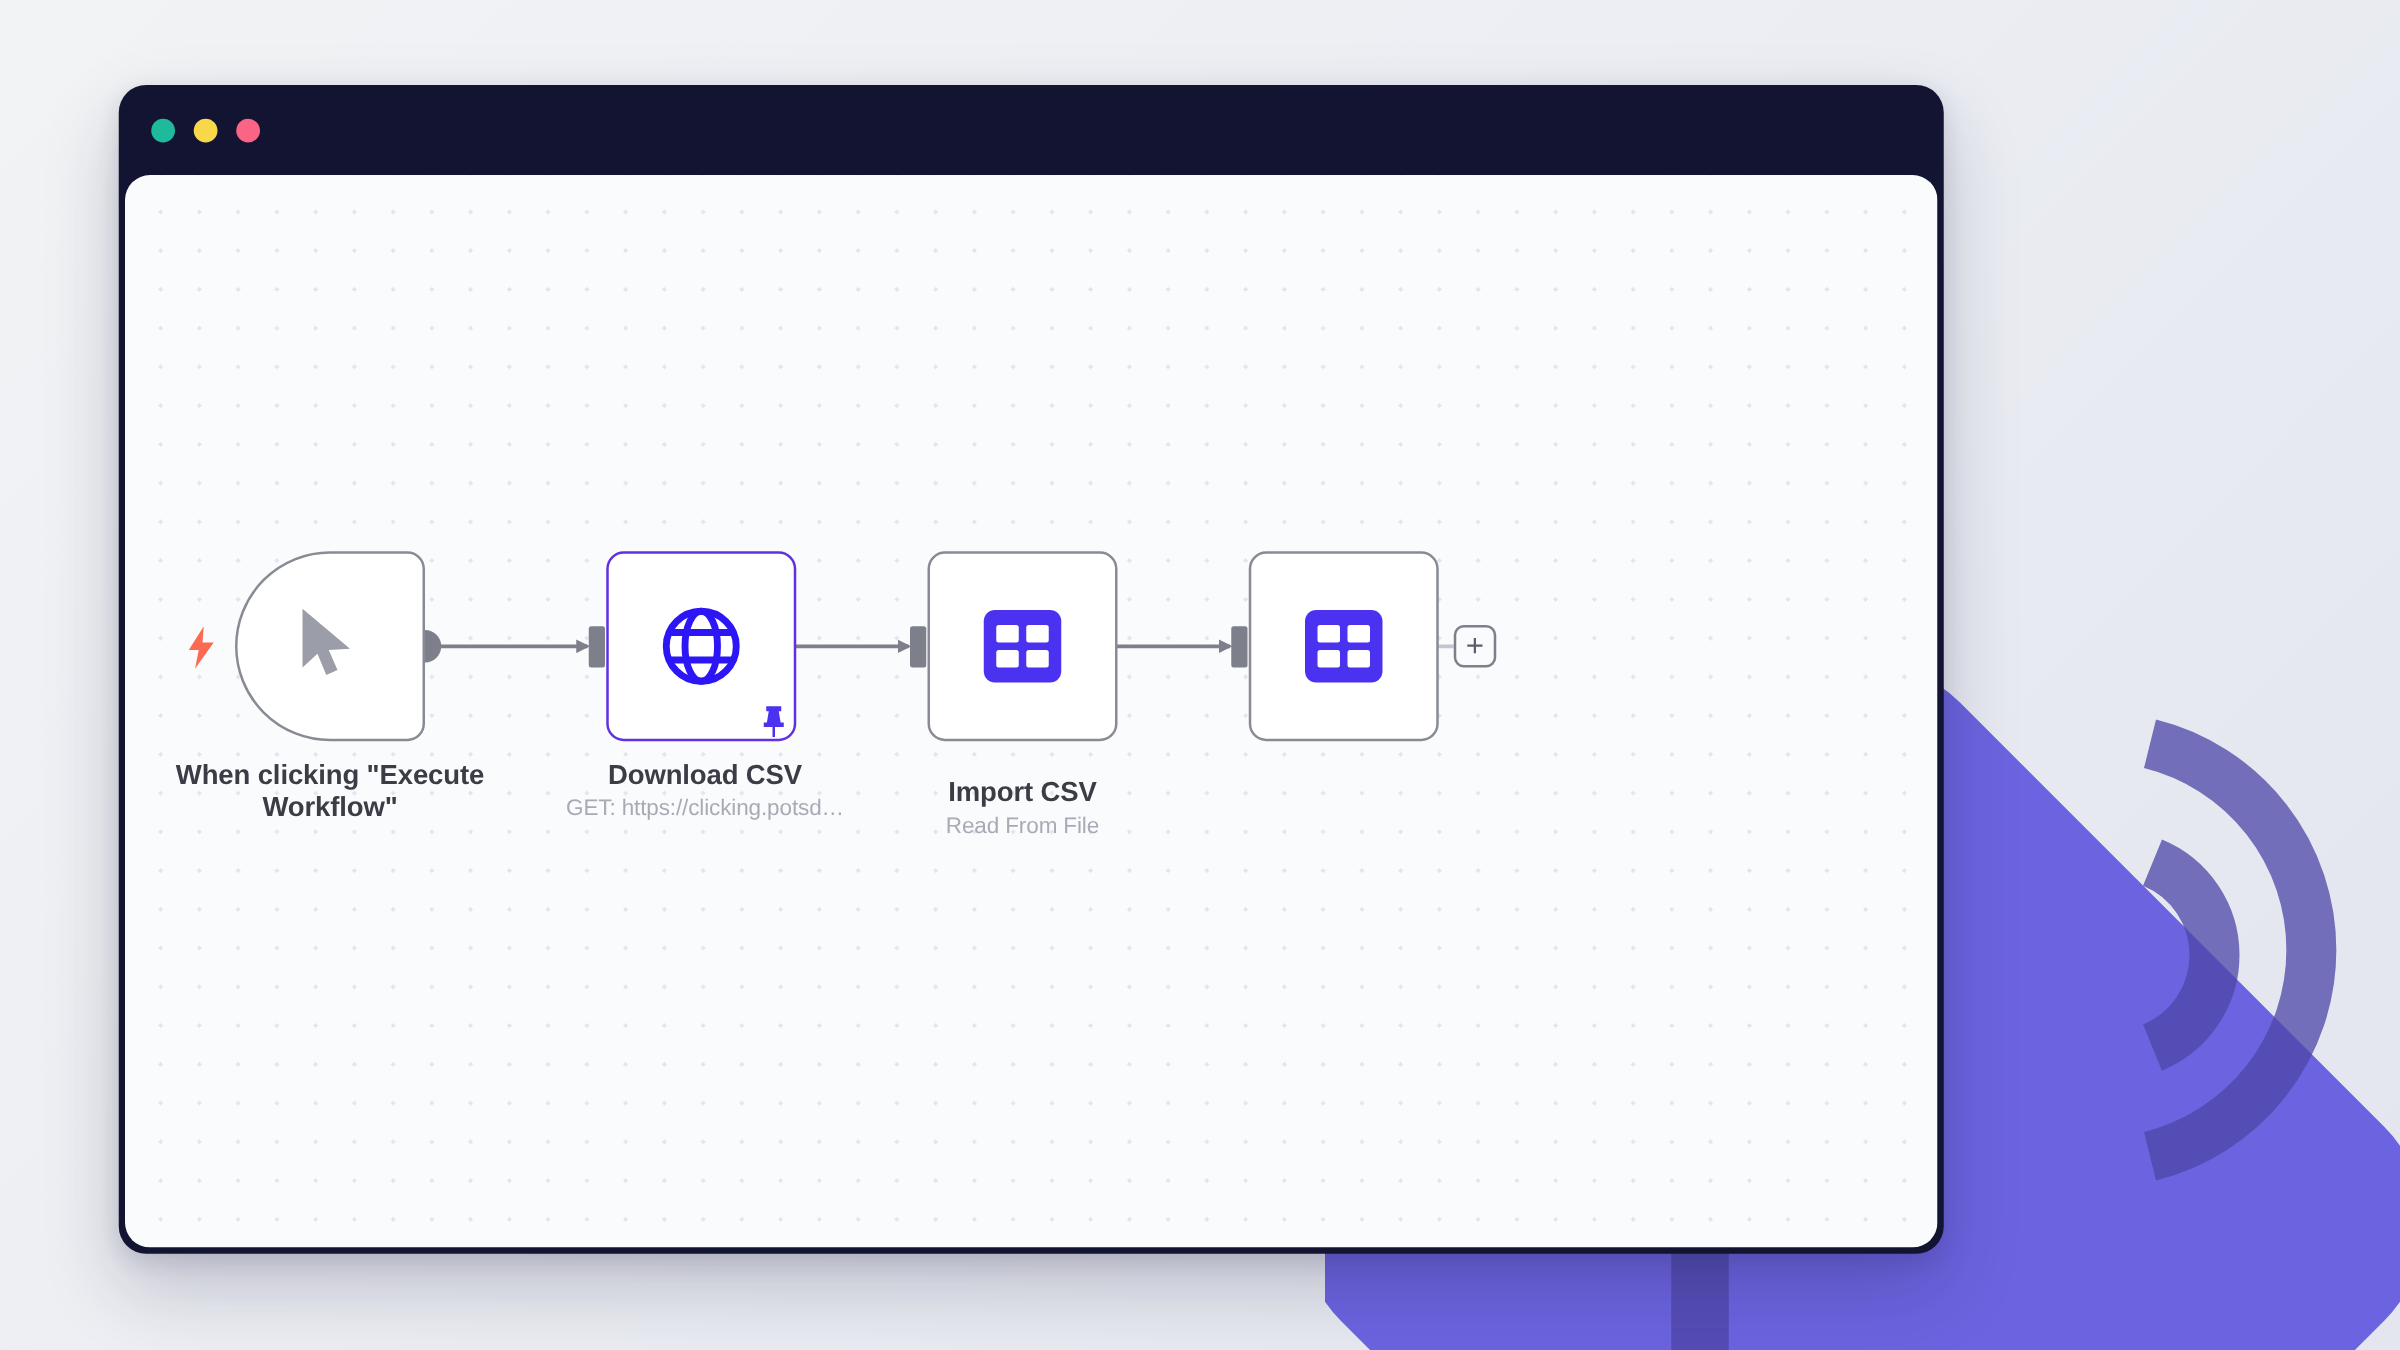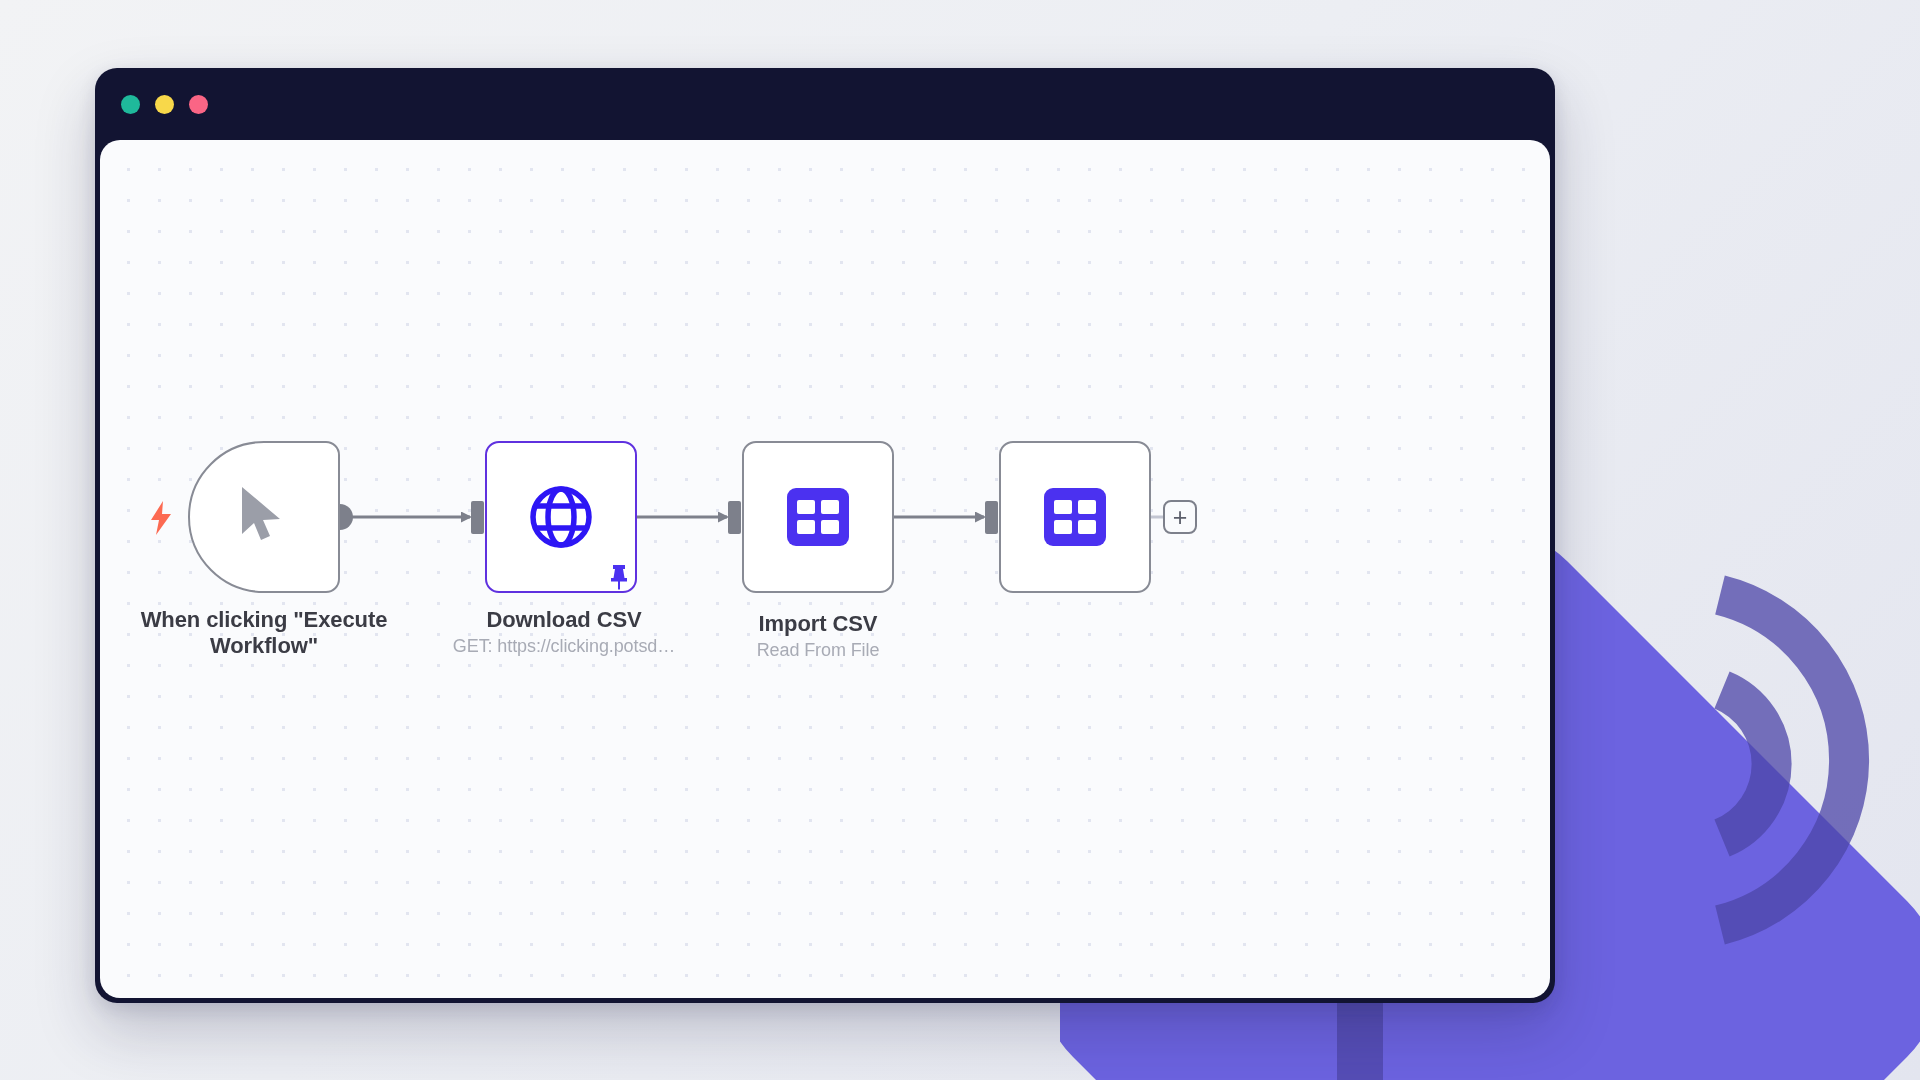--- a/index.html
+++ b/index.html
@@ -238,21 +238,21 @@
     </div>
 
     <div class="node node-std" style="left:642px; top:301px;">
       <div class="node-icon sheet-icon">
         <span></span>
           <span></span>
           <span></span>
           <span></span>
       </div>
     </div>
-    <div class="node-label" style="left:598px; top:471px; width:240px;">
+    <div class="node-label" style="left:598px; top:481px; width:240px;">
       <span>Import CSV</span>
       <span class="node-sub">Read From File</span>
     </div>
 
     <div class="node node-std" style="left:899px; top:301px;">
       <div class="node-icon sheet-icon">
         <span></span>
           <span></span>
           <span></span>
           <span></span>

